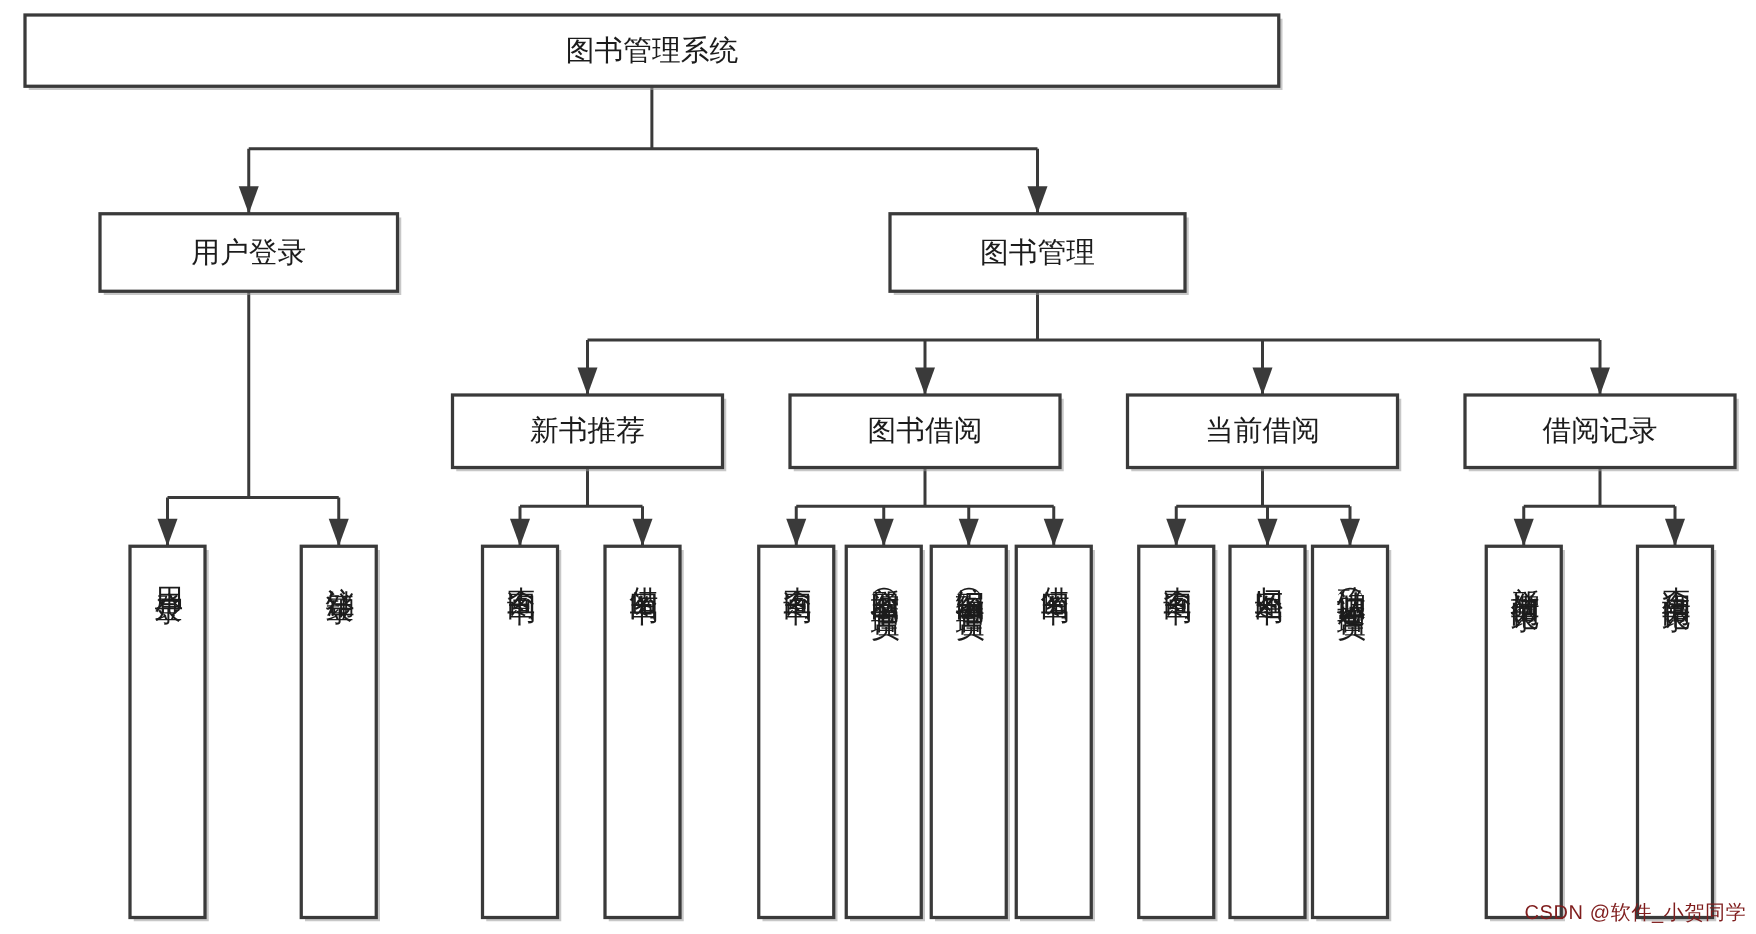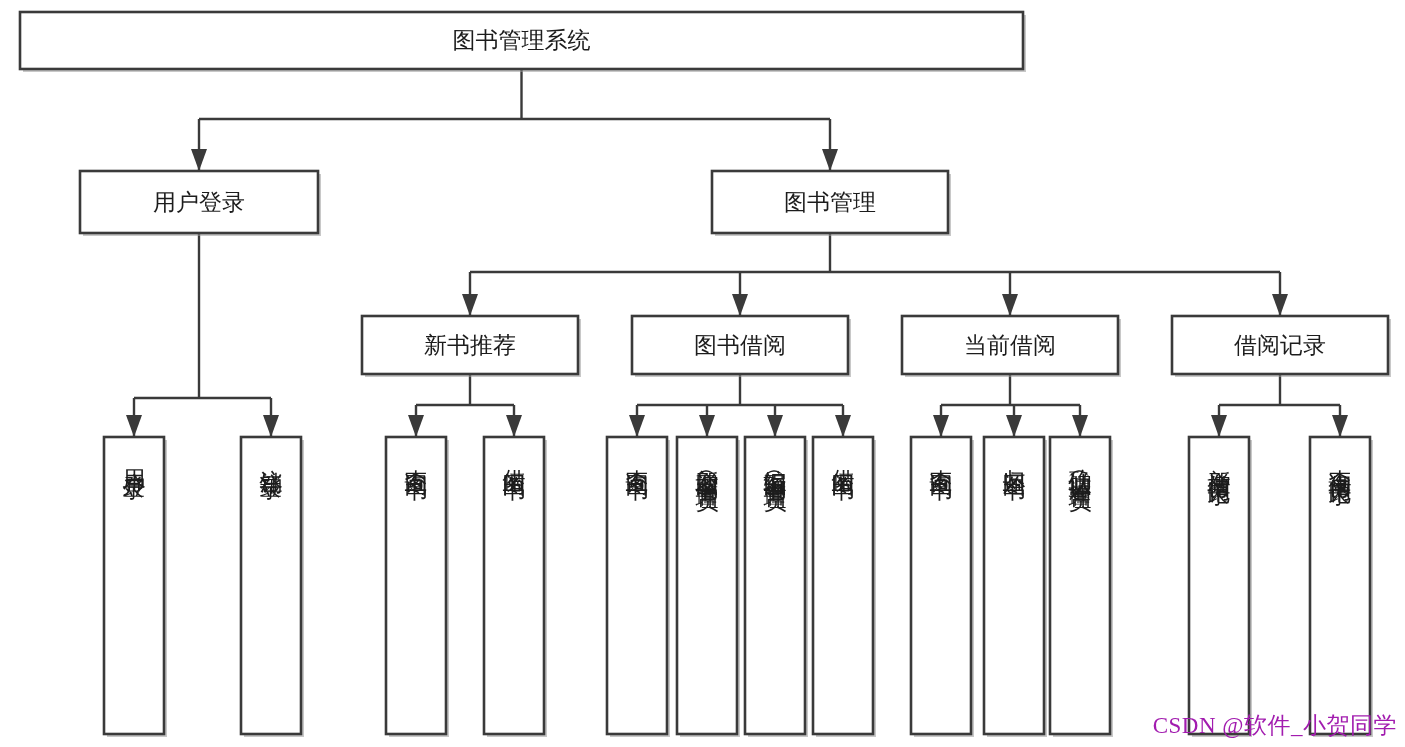--- a/index.html
+++ b/index.html
@@ -60,23 +60,23 @@
     font-size: 23px;
     line-height: 1;
     letter-spacing: 3px;
     color: #1c1c1c;
     white-space: nowrap;
   }
   #watermark {
     position: absolute;
     right: 8px;
     bottom: 6px;
-    font-family: Liberation Serif, serif;
-    font-size: 23px;
-    color: #a21caf;
+    font-family: Liberation Sans, sans-serif;
+    font-size: 16px;
+    color: #7f1d1d;
     letter-spacing: 0.5px;
     white-space: nowrap;
   }
 </style>
 </head>
 <body>
 
 <div id="diagram-root">
 
   <svg id="diagram-svg" width="1405" height="747" viewBox="0 0 1405 747" xmlns="http://www.w3.org/2000/svg">

